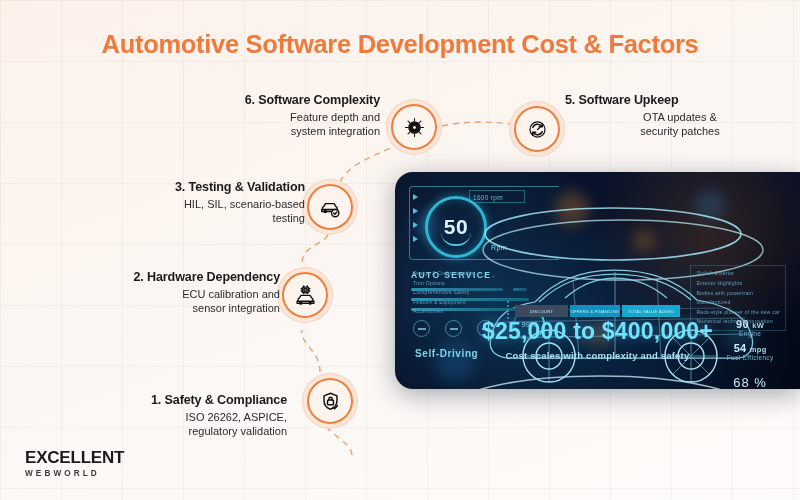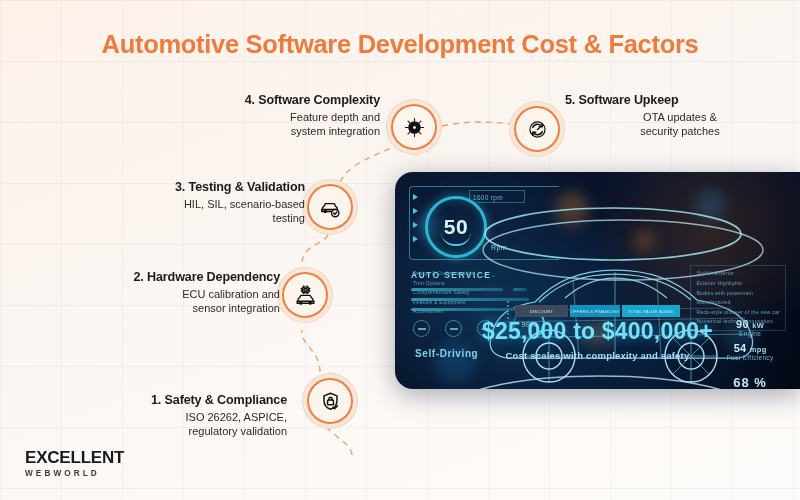--- a/index.html
+++ b/index.html
@@ -76,21 +76,21 @@
   .orbits { position:absolute; inset:0; pointer-events:none; }
 
   
   .car-wrap { position:absolute; left:78px; top:38px; width:300px; height:190px; }
 
   
   .stats { position:absolute; right:14px; top:122px; text-align:center;margin-top:24px; }
   .stat-v { color:#cfeefb; font-size:11px; font-weight:600; letter-spacing:.3px; }
   .stat-v em { font-style:normal; font-size:7.5px; color:#9fdcef; }
   .stat-l { color:#6fb6ce; font-size:6.5px; letter-spacing:.3px; margin-bottom:5px; }
-  .batt-v { color:#bfe9f8; font-size:13px; font-weight:700; letter-spacing:1px; }
+  .batt-v { color:#bfe9f8; font-size:13px; font-weight:400; letter-spacing:1px; }
   .batt-l { color:#7cc3d8; font-size:7px; letter-spacing:.3px; }
 
   
   .mini-list { position:absolute; font-size:5.2px; line-height:1.85; color:#5f9fbd; letter-spacing:.2px; }
   .mini-list.left { left:18px; bottom:72px; }
   .mini-list.right { right:14px; bottom:58px; border:1px solid rgba(70,150,185,.35); padding:3px 5px; }
 
   
   .segbar { position:absolute; left:120px; bottom:72px; width:165px; height:12px; display:flex; gap:2px; }
   .segbar div { height:100%; display:flex; align-items:center; justify-content:center; font-size:4.2px; color:#cfe9f5; letter-spacing:.2px; }
@@ -328,21 +328,21 @@
     <div class="head">2. Hardware Dependency</div>
     <div class="body">ECU calibration and<br>sensor integration</div>
   </div>
 
   <div class="step r" style="right:495px;top:180px;width:260px">
     <div class="head">3. Testing &amp; Validation</div>
     <div class="body">HIL, SIL, scenario-based<br>testing</div>
   </div>
 
   <div class="step r" style="right:420px;top:93px;width:290px">
-    <div class="head">4. Software Complexity</div>
+    <div class="head">6. Software Complexity</div>
     <div class="body">Feature depth and<br>system integration</div>
   </div>
 
   <div class="step l" style="left:565px;top:93px;width:230px;text-align:center">
     <div class="head" style="text-align:left">5. Software Upkeep</div>
     <div class="body">OTA updates &amp;<br>security patches</div>
   </div>
 
   <div class="logo">
     <div class="l1">EXCELLENT</div>

